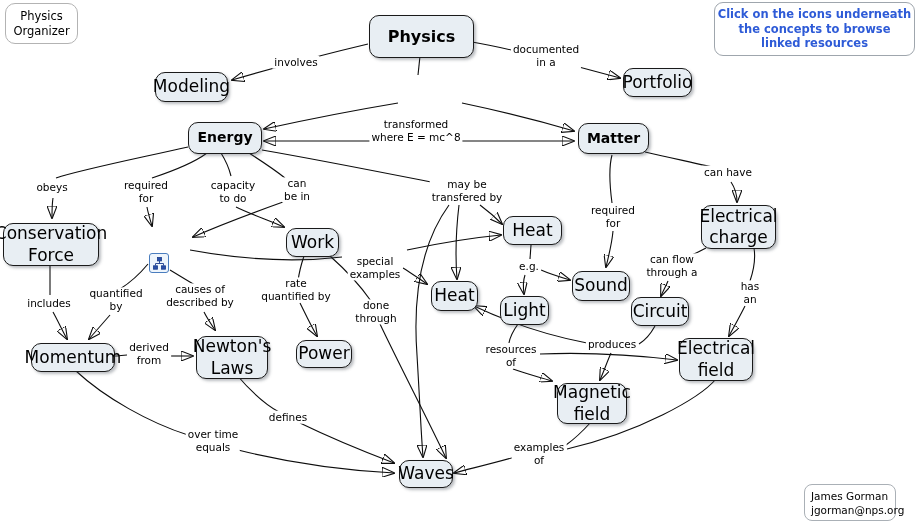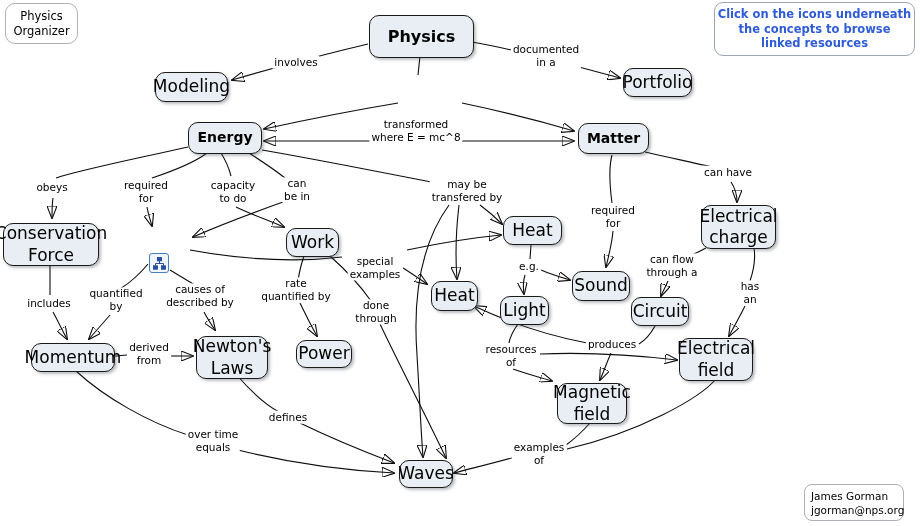--- a/index.html
+++ b/index.html
@@ -175,18 +175,18 @@
       <rect x="0.5" y="8.8" width="4" height="3.4" fill="#2a4fa8" stroke="#1a3c8c" stroke-width="0.8"></rect>
       <rect x="8.5" y="8.8" width="4" height="3.4" fill="#2a4fa8" stroke="#1a3c8c" stroke-width="0.8"></rect>
     </svg>
   </div>
 
   <div class="plain-box" style="left:5px;top:3px;width:71px;height:39px">Physics
 Organizer</div>
   <div class="note-box" style="left:714px;top:2px;width:199px;height:52px">Click on the icons underneath
 the concepts to browse
 linked resources</div>
-  <div class="author-box" style="left:804px;top:484px;width:100px;height:37px">
+  <div class="author-box" style="left:804px;top:484px;width:92px;height:37px">
     <div>James Gorman</div>
     <div>jgorman@nps.org</div>
   </div>
 
 </div>
 
 </body></html>

